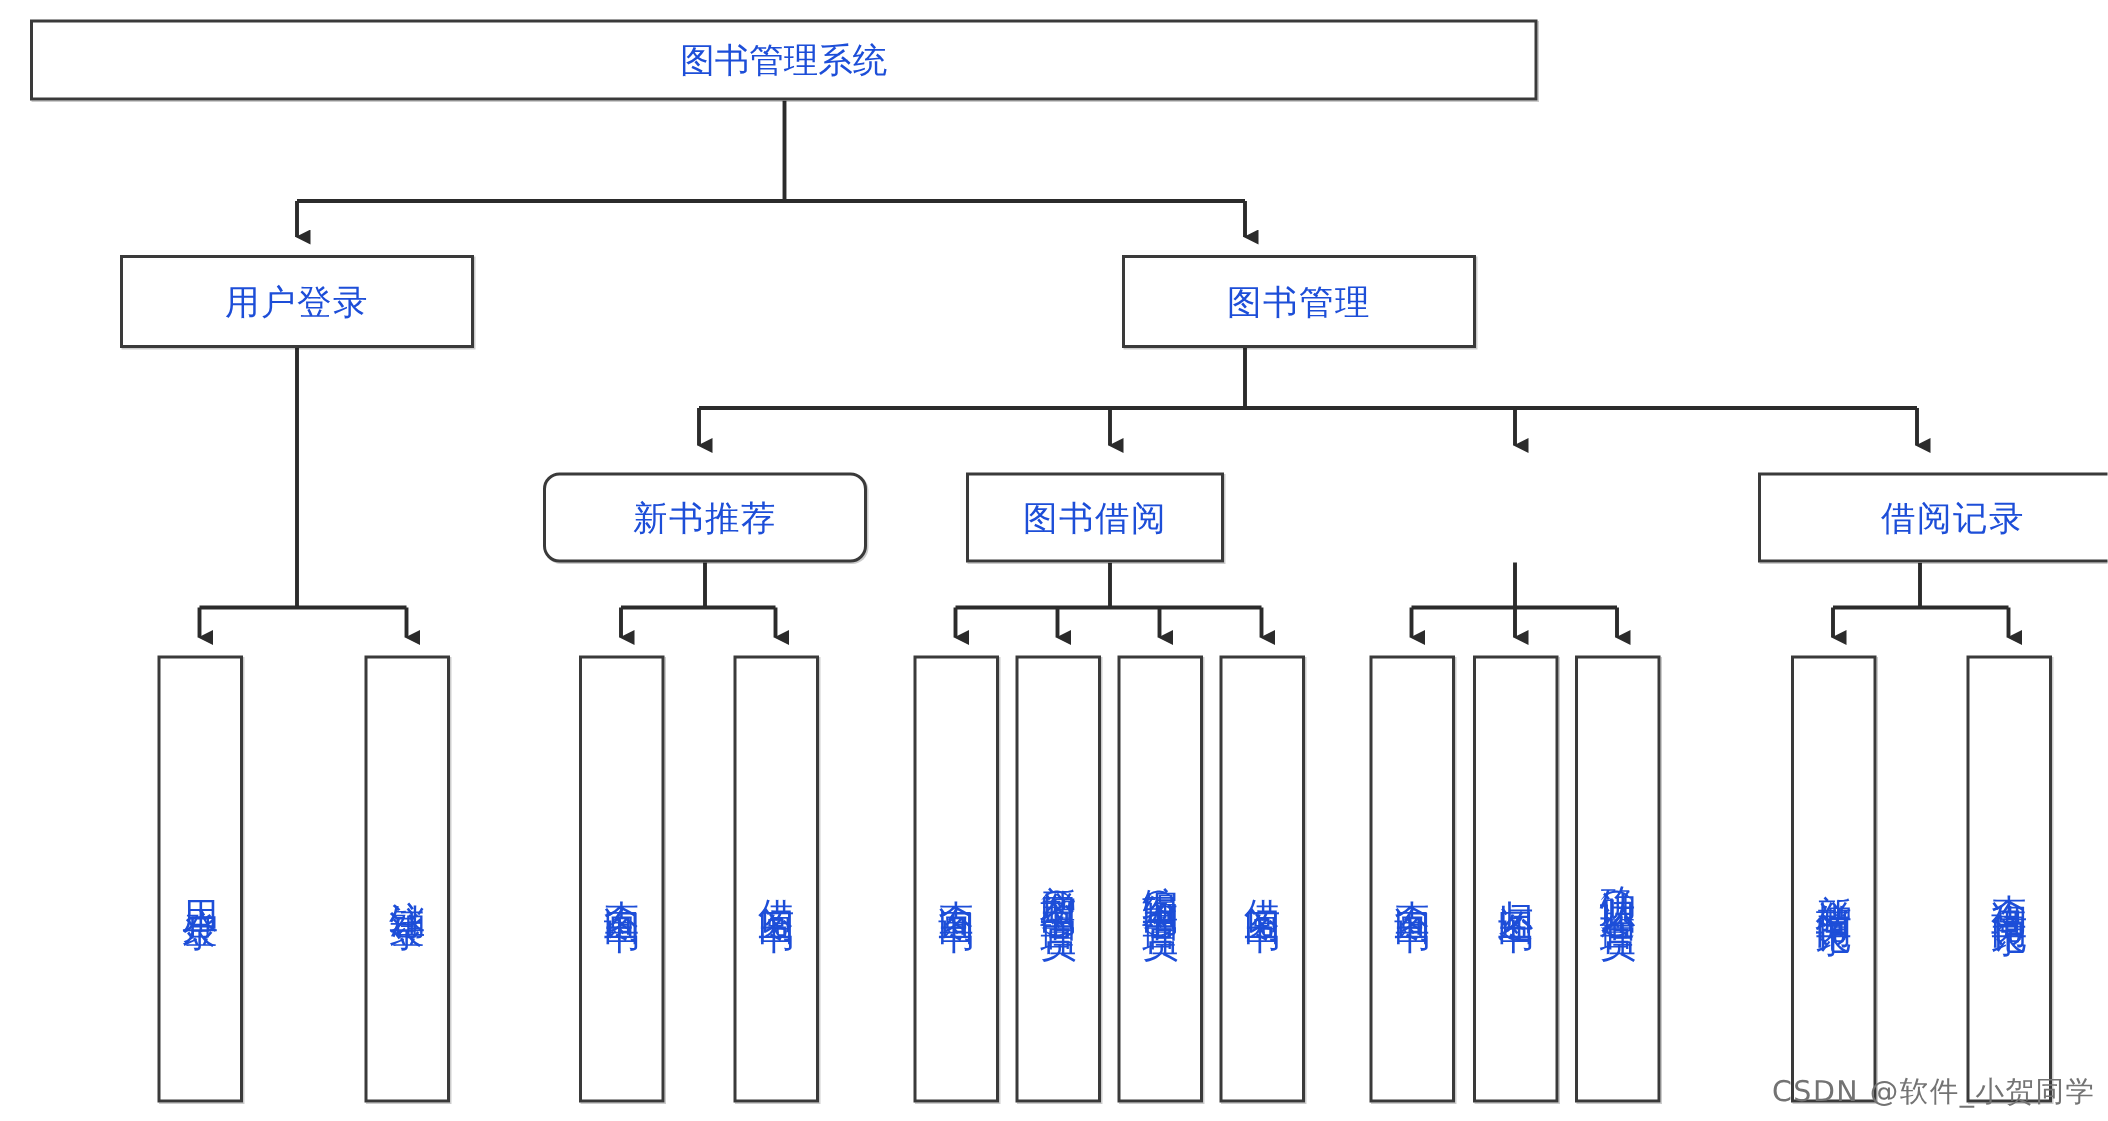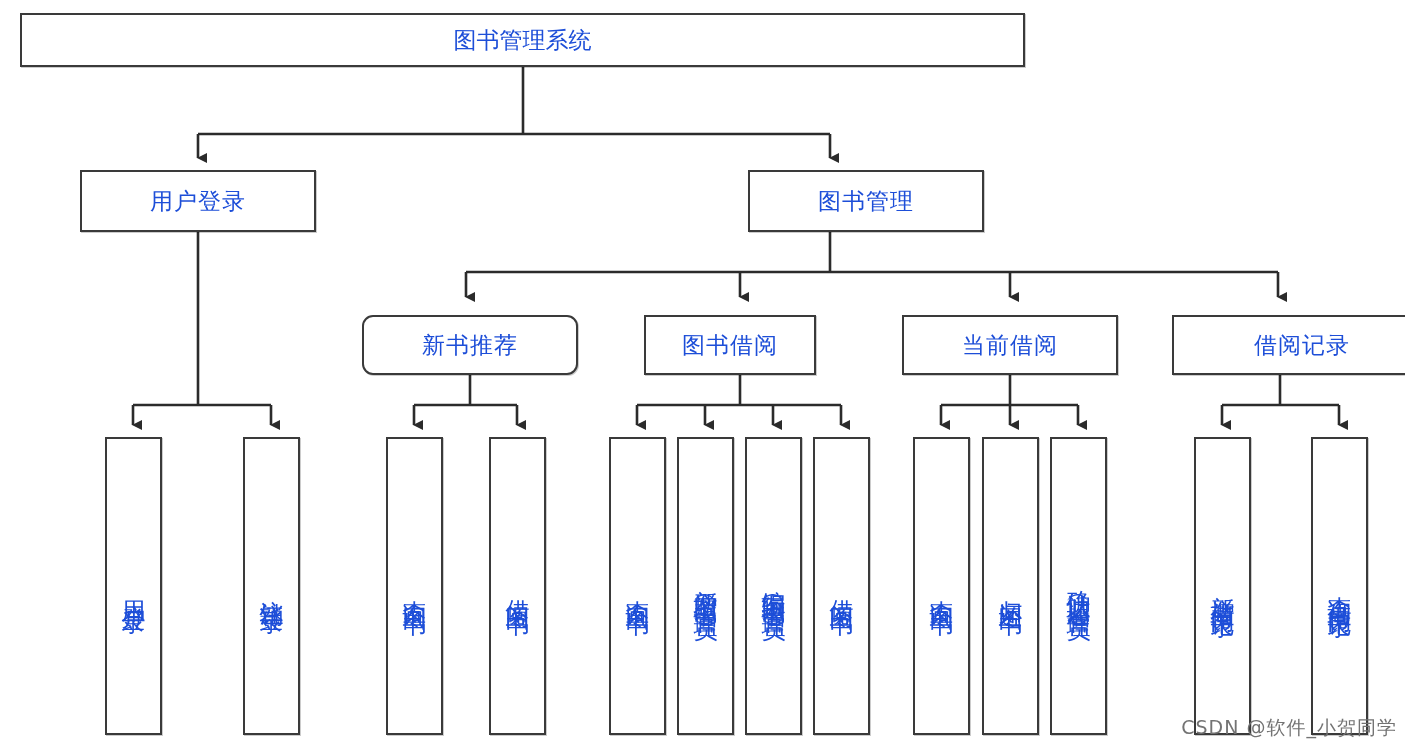--- a/index.html
+++ b/index.html
@@ -116,23 +116,20 @@
   <div class="node h" style="left:748px;top:170px;width:236px;height:62px;">
     <span>图书管理</span>
   </div>
 
   <div class="node h" style="left:362px;top:315px;width:216px;height:60px;border-radius:11px;">
     <span>新书推荐</span>
   </div>
   <div class="node h" style="left:632px;top:315px;width:172px;height:60px;margin-left:12px;">
     <span>图书借阅</span>
   </div>
-  <div class="node h" style="left:902px;top:315px;width:216px;height:60px;">
-    <span>当前借阅</span>
-  </div>
   <div class="node h" style="left:1172px;top:315px;width:260px;height:60px;">
     <span>借阅记录</span>
   </div>
 
   <div class="node v" style="left:105px;top:437px;width:57px;height:298px;">
     <span class="vtxt">用户登录</span>
   </div>
   <div class="node v" style="left:243px;top:437px;width:57px;height:298px;">
     <span class="vtxt">注销登录</span>
   </div>

